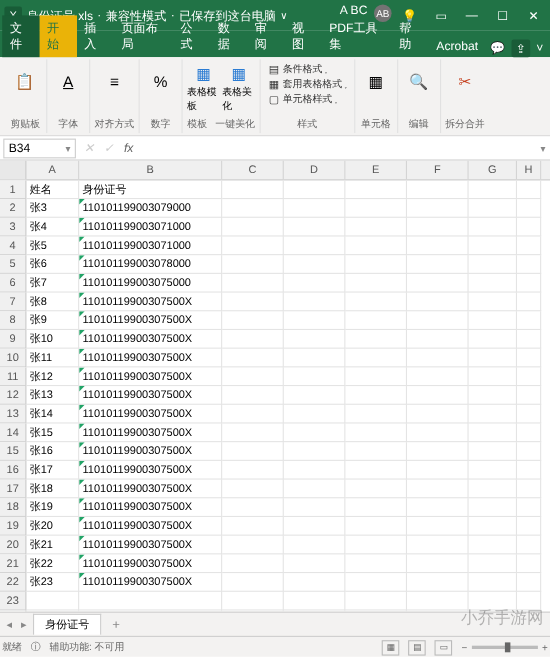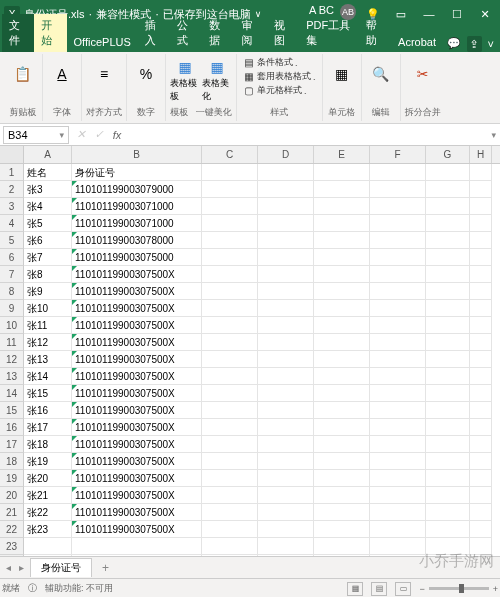--- a/index.html
+++ b/index.html
@@ -10,21 +10,21 @@
 .titlebar .left-icons { display: flex; gap: 4px; align-items: center; }
 .titlebar .spacer { flex: 1; }
 .titlebar .right-icons { display: flex; gap: 6px; align-items: flex-start; }
 .green-icon { width: 16px; height: 16px; background: #185c37; display: inline-flex; align-items: center; justify-content: center; color:#fff; font-size:10px; border-radius:2px;}
 .avatar-badge { width:16px; height:16px; border-radius:50%; background:#737373; color:#fff; font-size:9px; display:inline-flex; align-items:center; justify-content:center;}
 .win-btn { width:22px; height:20px; display:inline-flex; align-items:center; justify-content:center; font-size:11px;}
 
 
 .tabs { height: 24px; background: #217346; display: flex; align-items: flex-end; padding: 0 2px; font-size: 11px; }
 .tab { color: #fff; padding: 4px 7px; cursor: pointer; }
-.tab.active { background: #fef9c3; color: #217346; font-weight:500;margin-top:36px; }
+.tab.active { background: #eab308; color: #217346; font-weight:500;margin-top:36px; }
 .tab.file { background: #185c37; color:#fff; }
 .tabs .spacer { flex:1; }
 .tab-ctrl { color:#fff; padding:2px 4px; font-size:11px;}
 .tab-share { width:18px; height:16px; background:#1a5c38; color:#fff; display:inline-flex; align-items:center; justify-content:center; border-radius:2px; margin:0 2px;}
 
 
 .ribbon { height: 72px; background: #f3f2f1; border-bottom: 1px solid #d4d4d4; display:flex; padding:2px 4px; font-size:10px;}
 .rgroup { display:flex; flex-direction:column; align-items:center; justify-content:space-between; padding:2px 4px; border-right:1px solid #e1e1e1;}
 .rgroup:last-child{border-right:none;}
 .rgroup .icons { display:flex; gap:2px; flex:1; align-items:center;}
@@ -92,22 +92,22 @@
     <span class="win-btn">▭</span>
     <span class="win-btn">—</span>
     <span class="win-btn">☐</span>
     <span class="win-btn">✕</span>
   </div>
 </div>
 
 <div class="tabs">
   <div class="tab file">文件</div>
   <div class="tab active">开始</div>
-  <div class="tab">OfficePLUS</div>
   <div class="tab">插入</div>
+  <div class="tab">页面布局</div>
   <div class="tab">公式</div>
   <div class="tab">数据</div>
   <div class="tab">审阅</div>
   <div class="tab">视图</div>
   <div class="tab">PDF工具集</div>
   <div class="tab">帮助</div>
   <div class="tab">Acrobat</div>
   <div class="spacer"></div>
   <span class="tab-ctrl">💬</span>
   <span class="tab-share">⇪</span>

